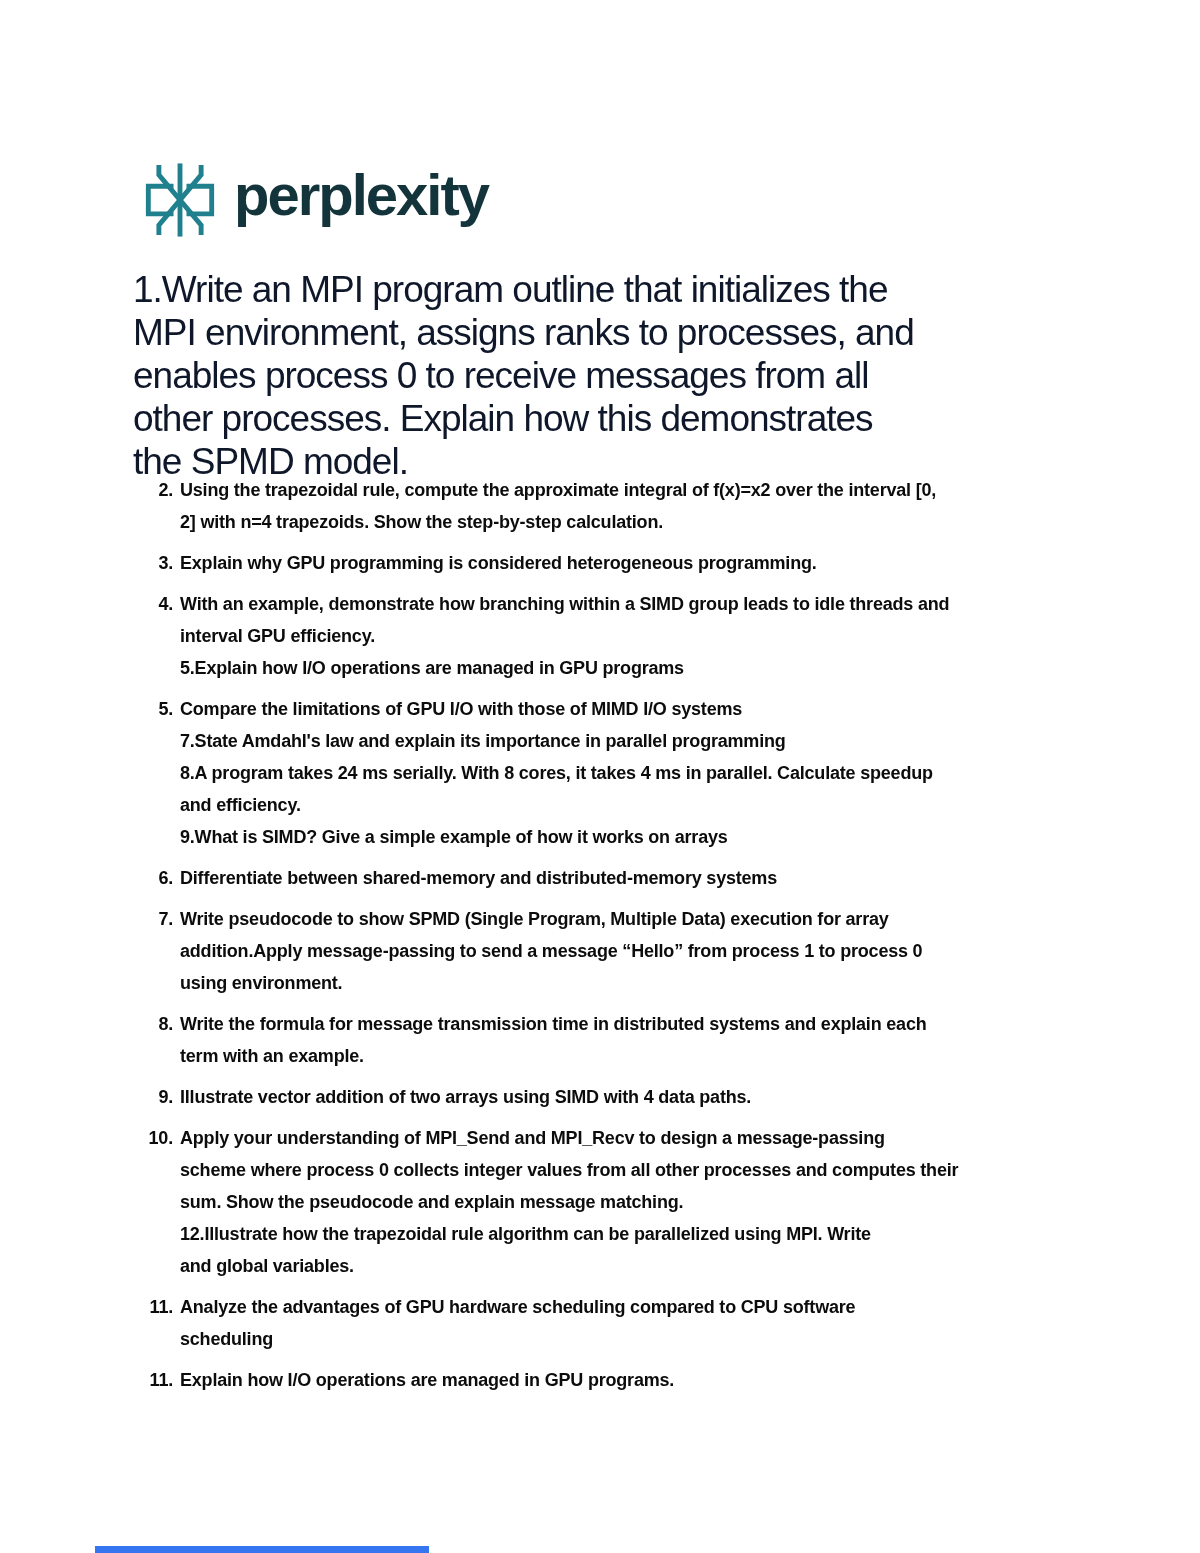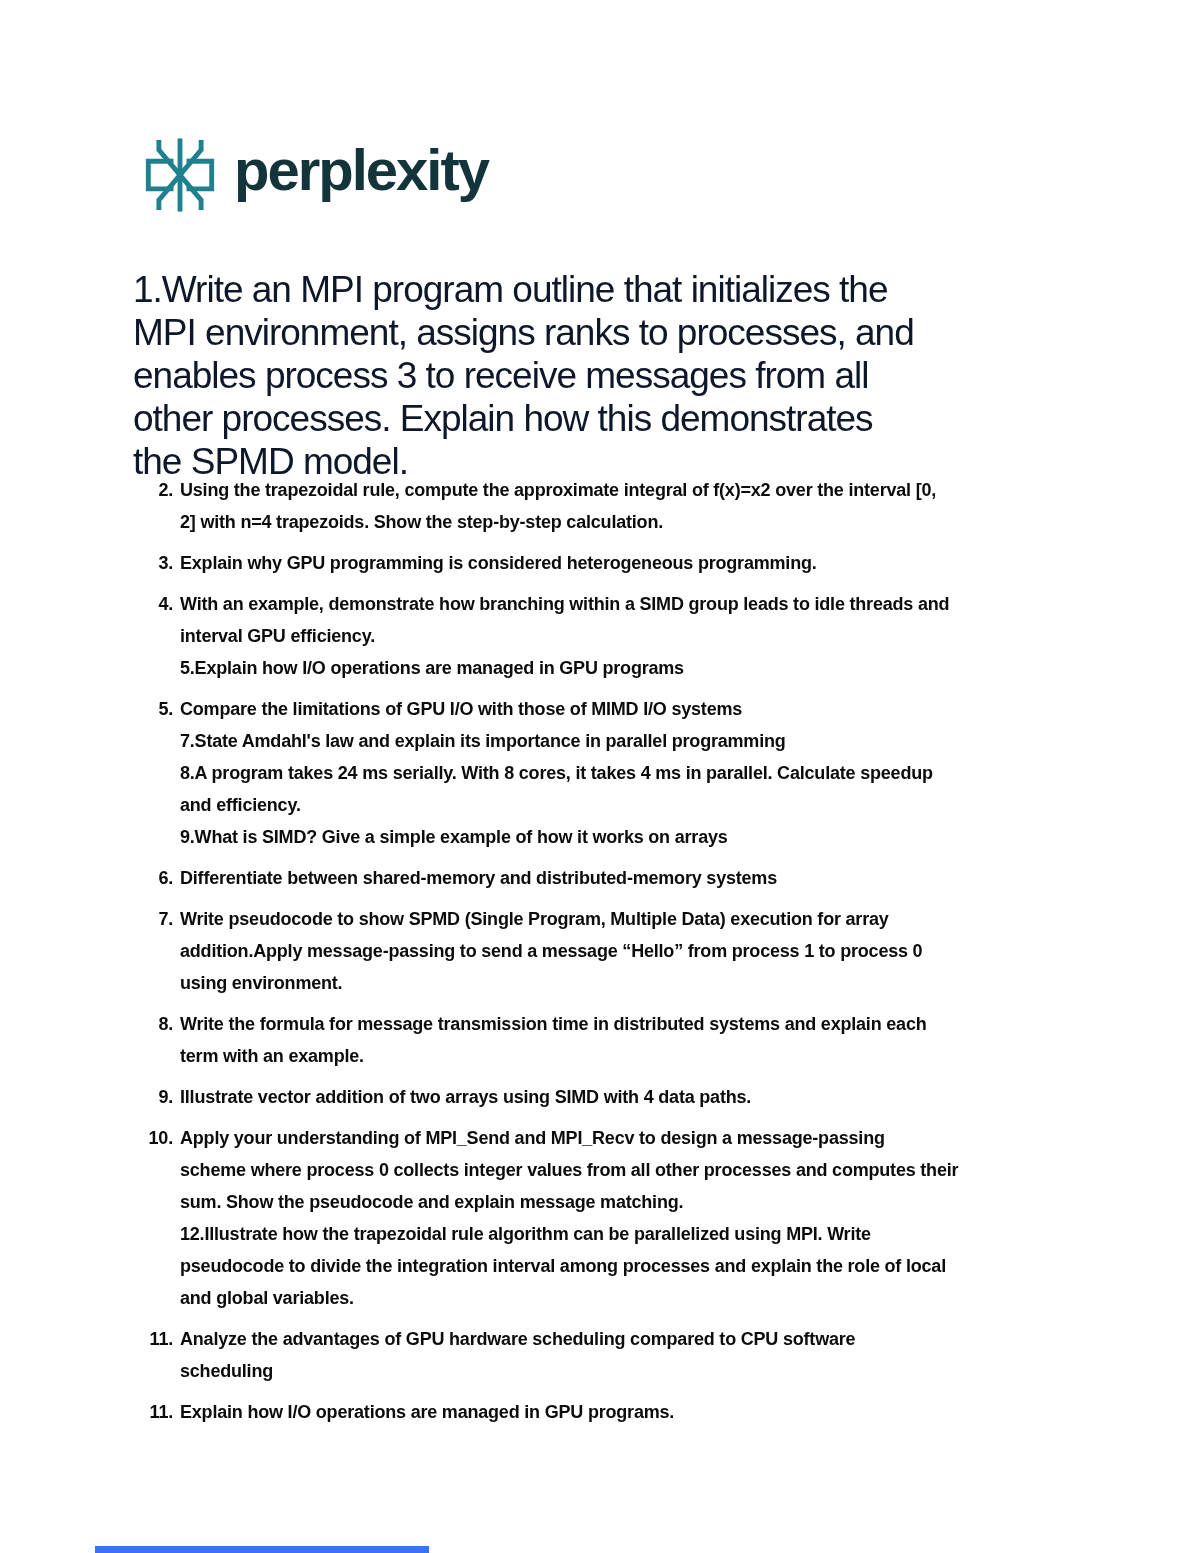--- a/index.html
+++ b/index.html
@@ -11,21 +11,21 @@
     width: 1200px;
     height: 1553px;
     position: relative;
     font-family: "Liberation Sans", sans-serif;
     color: #0c0c0c;
     overflow: hidden;
   }
   .logo {
     position: absolute;
     left: 141px;
-    top: 136px;
+    top: 161px;
     display: flex;
     align-items: center;
     gap: 15px;
   }
   .logo-icon svg {
     width: 78px;
     height: 78px;
     display: block;
   }
   .logo-text {
@@ -94,21 +94,21 @@
         <path d="M40 31 H9 V65 H40"></path>
         <path d="M56 31 H87 V65 H56"></path>
       </svg>
     </span>
     <span class="logo-text">perplexity</span>
   </header>
 
   <h1 class="heading">
     <span class="hline">1.Write an MPI program outline that initializes the</span>
     <span class="hline">MPI environment, assigns ranks to processes, and</span>
-    <span class="hline">enables process 3 to receive messages from all</span>
+    <span class="hline">enables process 0 to receive messages from all</span>
     <span class="hline">other processes. Explain how this demonstrates</span>
     <span class="hline">the SPMD model.</span>
   </h1>
 
   <div class="q-list">
       <div class="q-item">
         <span class="q-num">2.</span>
         <div class="q-content">
           <div class="q-line">Using the trapezoidal rule, compute the approximate integral of f(x)=x2 over the interval [0,</div>
           <div class="q-line">2] with n=4 trapezoids. Show the step-by-step calculation.</div>
@@ -165,21 +165,20 @@
           <div class="q-line">Illustrate vector addition of two arrays using SIMD with 4 data paths.</div>
         </div>
       </div>
       <div class="q-item">
         <span class="q-num">10.</span>
         <div class="q-content">
           <div class="q-line">Apply your understanding of MPI_Send and MPI_Recv to design a message-passing</div>
           <div class="q-line">scheme where process 0 collects integer values from all other processes and computes their</div>
           <div class="q-line">sum. Show the pseudocode and explain message matching.</div>
           <div class="q-line">12.Illustrate how the trapezoidal rule algorithm can be parallelized using MPI. Write</div>
-          <div class="q-line">pseudocode to divide the integration interval among processes and explain the role of local</div>
           <div class="q-line">and global variables.</div>
         </div>
       </div>
       <div class="q-item">
         <span class="q-num">11.</span>
         <div class="q-content">
           <div class="q-line">Analyze the advantages of GPU hardware scheduling compared to CPU software</div>
           <div class="q-line">scheduling</div>
         </div>
       </div>

